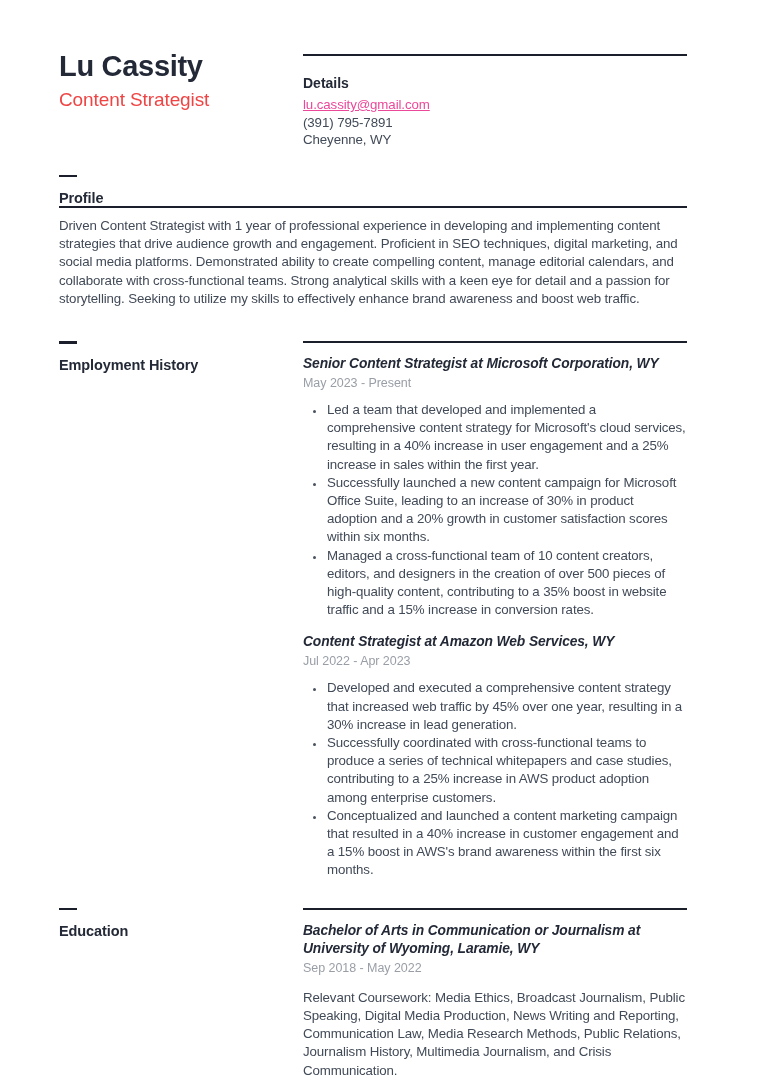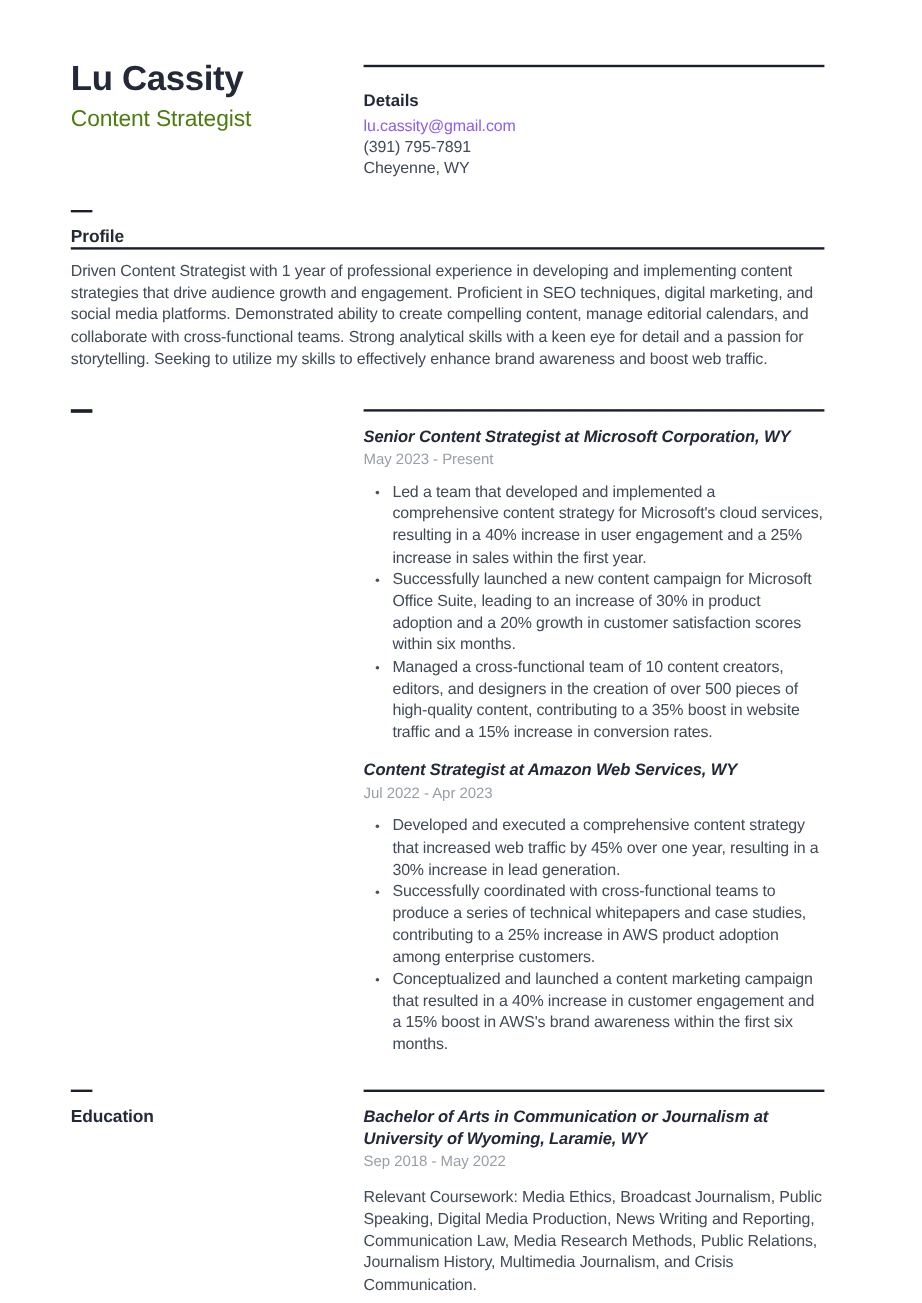--- a/index.html
+++ b/index.html
@@ -27,39 +27,40 @@
   .name {
     font-size: 29px;
     font-weight: 700;
     color: #232936;
     letter-spacing: -0.3px;
     line-height: 1.12;
     margin-top: -4px;
   }
   .job-subtitle {
     font-size: 19px;
-    color: #4d7c0f;
+    color: #ef4444;
     margin-top: 7px;
     letter-spacing: -0.1px;
   }
   .details-block { padding-top: 19px; }
   .details-heading {
     font-size: 14px;
     font-weight: 700;
     color: #232936;
     margin-bottom: 5px;
   }
   .contact-line {
     font-size: 13.3px;
     line-height: 17.5px;
     color: #414a57;
     letter-spacing: -0.1px;
   }
   .email-link {
-    color: #8b5cf6;
+    color: #ec4899;
+    text-decoration: underline;
     cursor: pointer;
     display: inline-block;
   }
 
   
   .section-dash {
     width: 18px;
     height: 2.5px;
     background: #1a1f2b;
   }
@@ -146,20 +147,21 @@
       <div class="section-label">Profile</div>
     </div>
     <div class="col-right rule-top">
       <p class="body-text">Driven Content Strategist with 1 year of professional experience in developing and implementing content strategies that drive audience growth and engagement. Proficient in SEO techniques, digital marketing, and social media platforms. Demonstrated ability to create compelling content, manage editorial calendars, and collaborate with cross-functional teams. Strong analytical skills with a keen eye for detail and a passion for storytelling. Seeking to utilize my skills to effectively enhance brand awareness and boost web traffic.</p>
     </div>
   </div>
 
   <div class="row" id="employment-section">
     <div class="col-left">
       <div class="section-dash"></div>
+      <div class="section-label">Employment History</div>
     </div>
     <div class="col-right rule-top">
 
       <div class="job-entry">
         <div class="entry-title">Senior Content Strategist at Microsoft Corporation, WY</div>
         <div class="entry-dates">May 2023 - Present</div>
         <ul class="bullet-list">
           <li>Led a team that developed and implemented a comprehensive content strategy for Microsoft's cloud services, resulting in a 40% increase in user engagement and a 25% increase in sales within the first year.</li>
           <li>Successfully launched a new content campaign for Microsoft Office Suite, leading to an increase of 30% in product adoption and a 20% growth in customer satisfaction scores within six months.</li>
           <li>Managed a cross-functional team of 10 content creators, editors, and designers in the creation of over 500 pieces of high-quality content, contributing to a 35% boost in website traffic and a 15% increase in conversion rates.</li>

